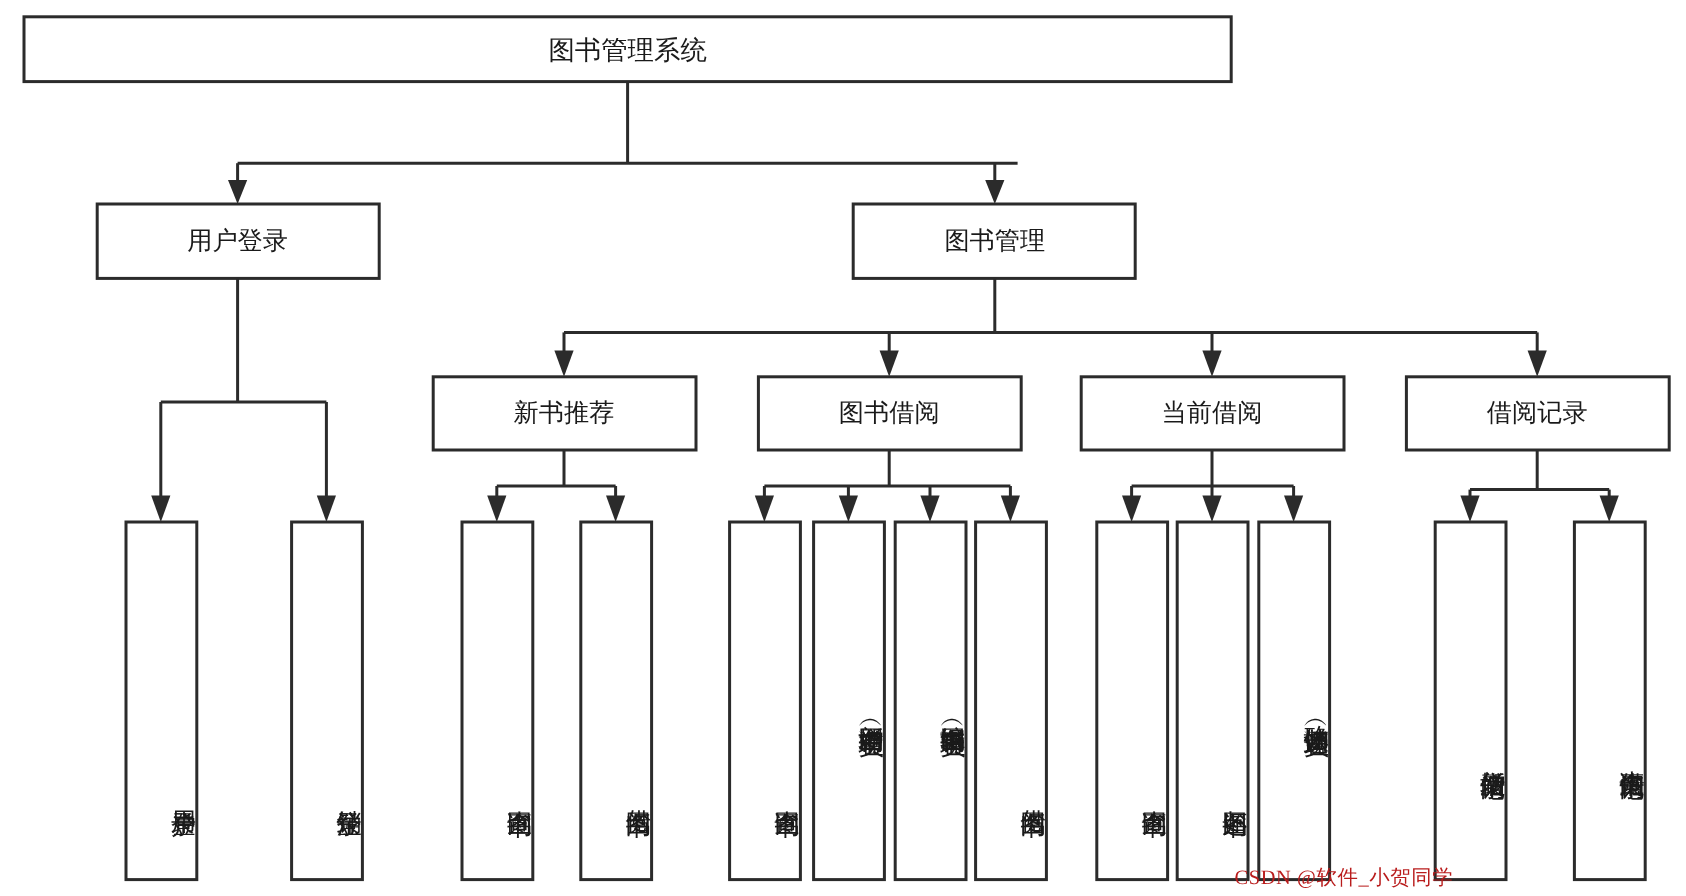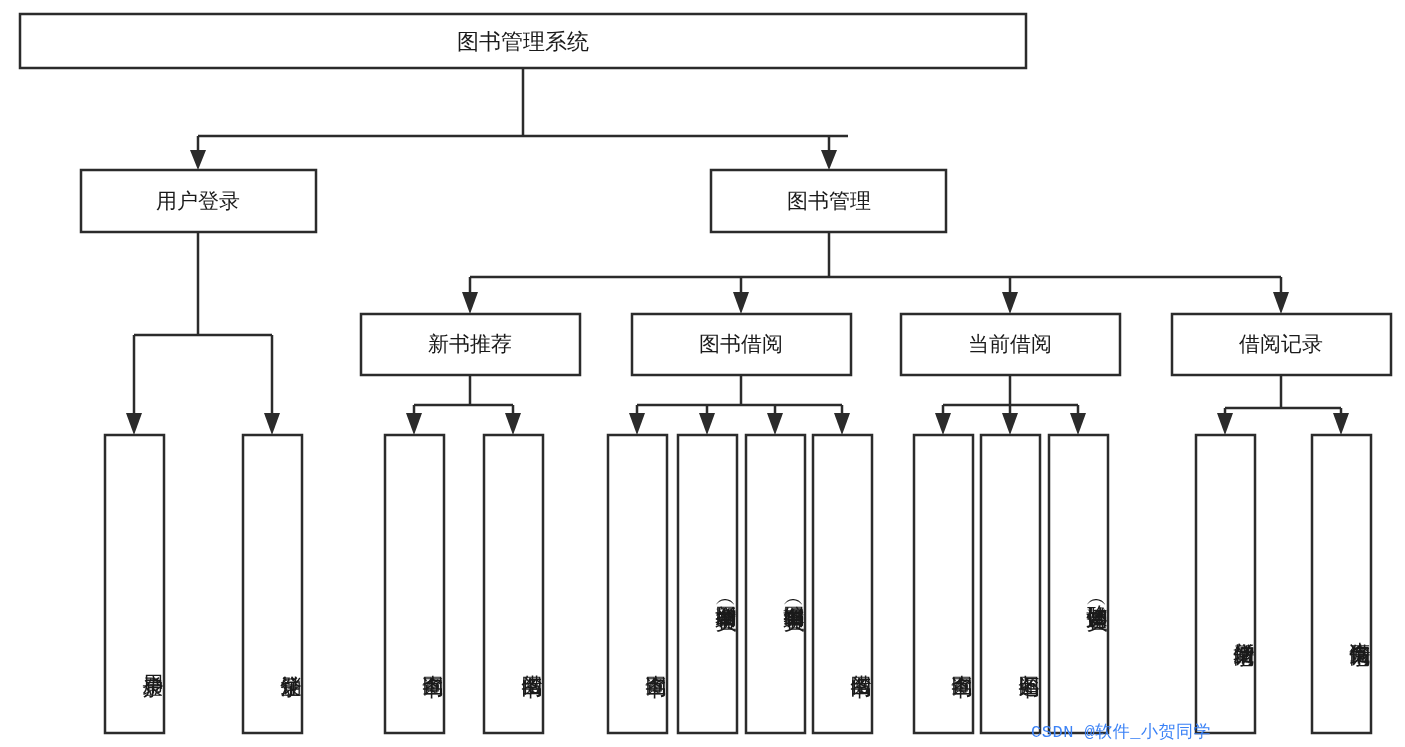--- a/index.html
+++ b/index.html
@@ -67,23 +67,23 @@
     display: flex;
     align-items: flex-start;
     justify-content: center;
     white-space: nowrap;
     pointer-events: none;
   }
   .watermark {
     position: absolute;
     right: 8px;
     bottom: 4px;
-    font-family: Liberation Mono, monospace;
+    font-family: Liberation Serif, serif;
     font-size: 17px;
-    color: #3b82f6;
+    color: #b91c1c;
     white-space: nowrap;
     letter-spacing: 0.5px;
   }
 </style>
 </head>
 <body>
 
 <div id="diagram-root">
 
   <svg class="canvas" viewBox="0 0 1405 747">

